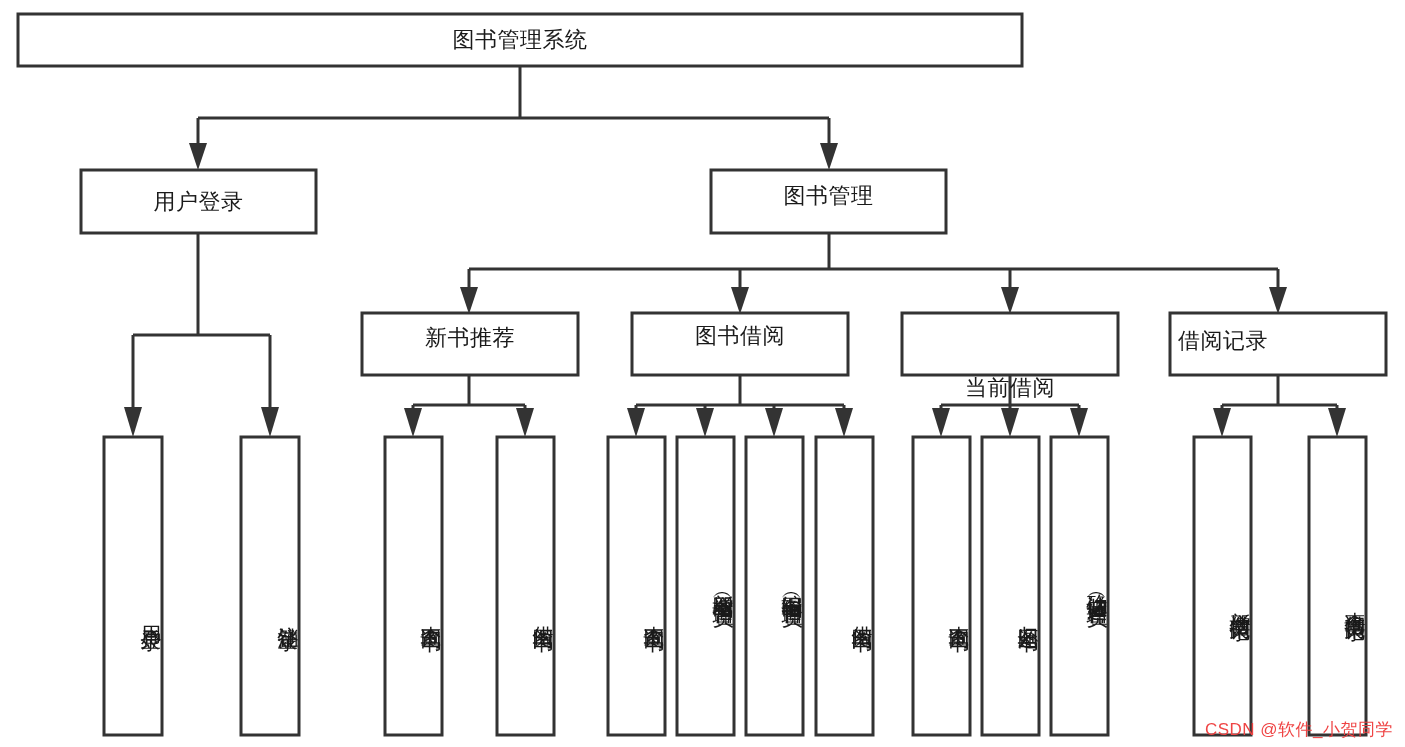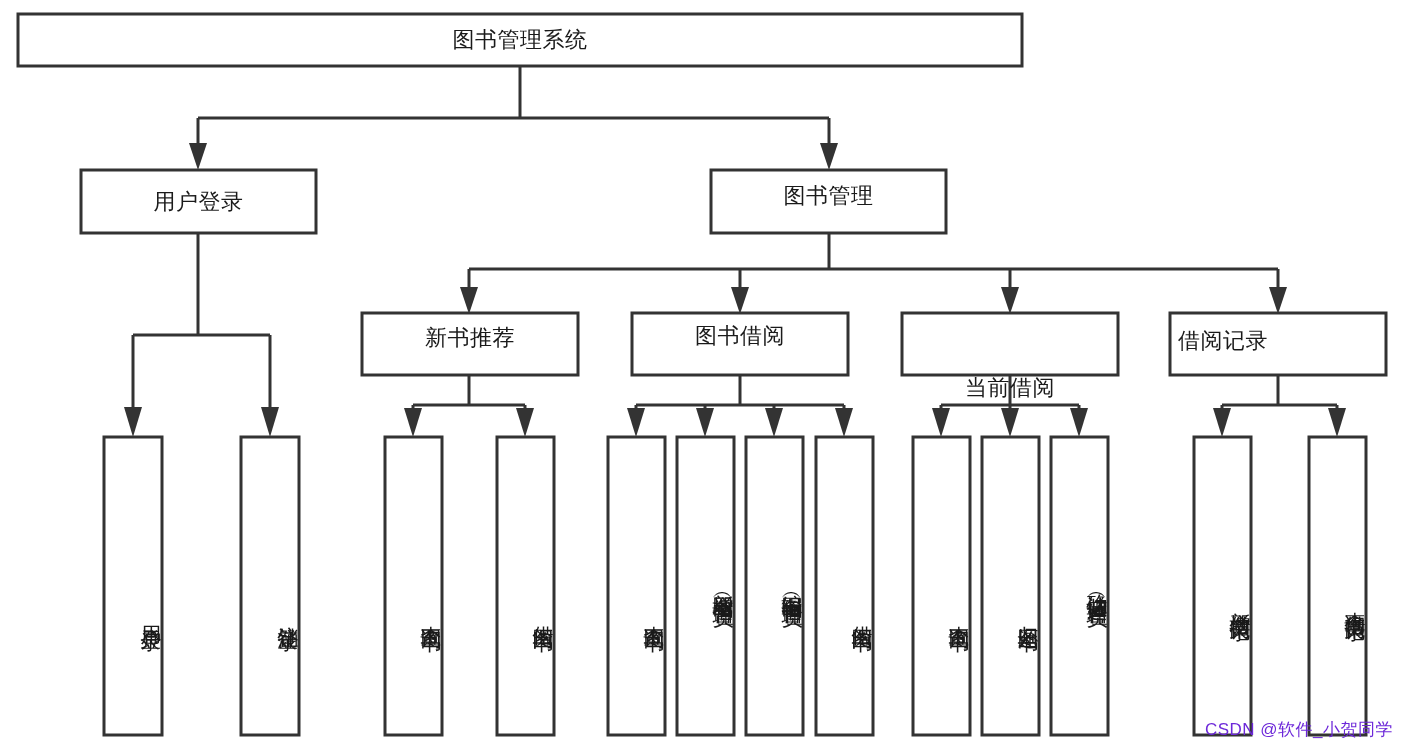--- a/index.html
+++ b/index.html
@@ -66,21 +66,21 @@
     line-height: 1.0;
     letter-spacing: 2px;
     white-space: nowrap;
     pointer-events: none;
   }
   .watermark {
     position: absolute;
     right: 12px;
     bottom: 6px;
     font-size: 17px;
-    color: #6d28d9;
+    color: #ef4444;
     letter-spacing: 0.5px;
     white-space: nowrap;
     pointer-events: none;
   }
 </style>
 </head>
 <body>
 
 <div id="diagram-root">
 

